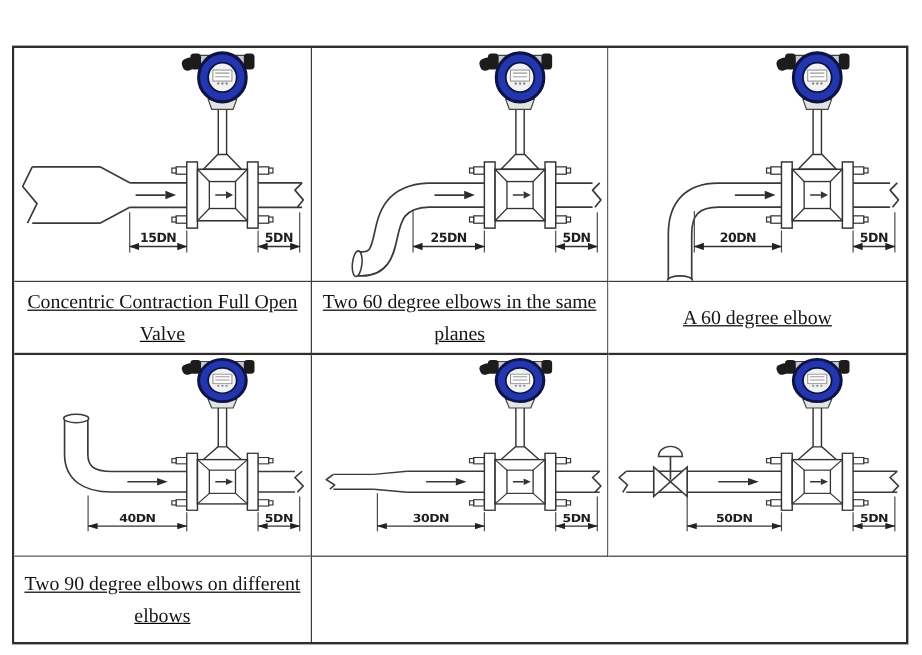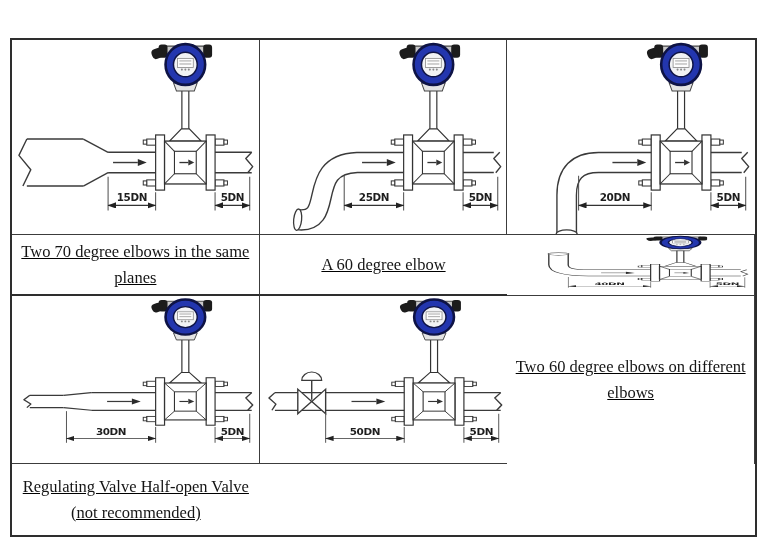--- a/index.html
+++ b/index.html
@@ -152,21 +152,25 @@
         <g>
           <line class="xl" x1="205" y1="149" x2="205" y2="167"></line>
             <line class="xl" x1="240" y1="134" x2="240" y2="167"></line>
           <line class="dl" x1="205" y1="162" x2="240" y2="162" marker-start="url(#arr)" marker-end="url(#arr)"></line>
           <text class="dt" x="222.5" y="158">5DN</text>
         </g>
       </svg>
     </div>
 
     <div class="cell caprow1 cap">
-      <div>Two 70 degree elbows in the same</div>
+      <div>Concentric Contraction Full Open</div>
+      <div>Valve</div>
+    </div>
+    <div class="cell caprow1 cap">
+      <div>Two 60 degree elbows in the same</div>
       <div>planes</div>
     </div>
     <div class="cell caprow1 lastcol cap">
       <div>A 60 degree elbow</div>
       <div></div>
     </div>
 
     <div class="cell">
       <svg class="diag" viewBox="0 0 249 190" preserveAspectRatio="none">
         <g>
@@ -251,22 +255,18 @@
         <g>
           <line class="xl" x1="205" y1="149" x2="205" y2="167"></line>
             <line class="xl" x1="240" y1="134" x2="240" y2="167"></line>
           <line class="dl" x1="205" y1="162" x2="240" y2="162" marker-start="url(#arr)" marker-end="url(#arr)"></line>
           <text class="dt" x="222.5" y="158">5DN</text>
         </g>
       </svg>
     </div>
 
     <div class="cell lastrow cap">
-      <div>Two 60 degree elbows on different</div>
+      <div>Two 90 degree elbows on different</div>
       <div>elbows</div>
-    </div>
-    <div class="cell lastrow lastcol cap">
-      <div>Regulating Valve Half-open Valve</div>
-      <div>(not recommended)</div>
     </div>
 
   </div>
 </div>
 
 </body></html>

